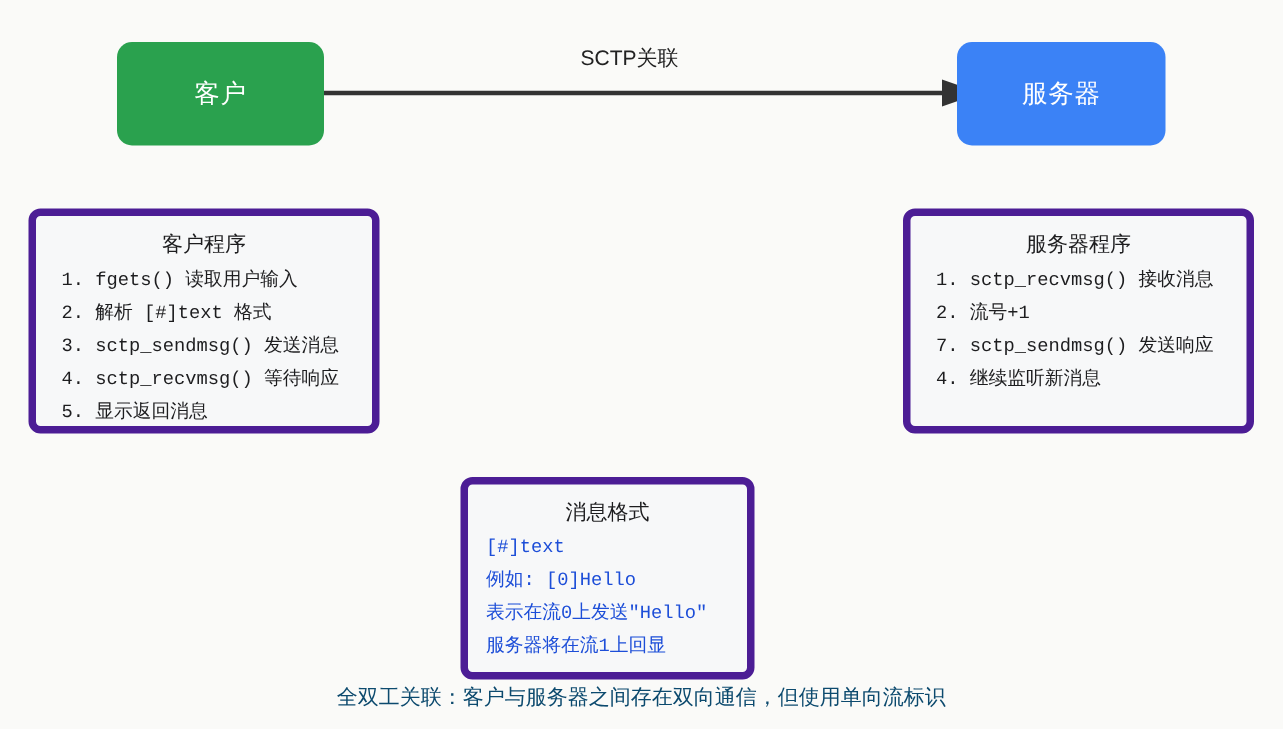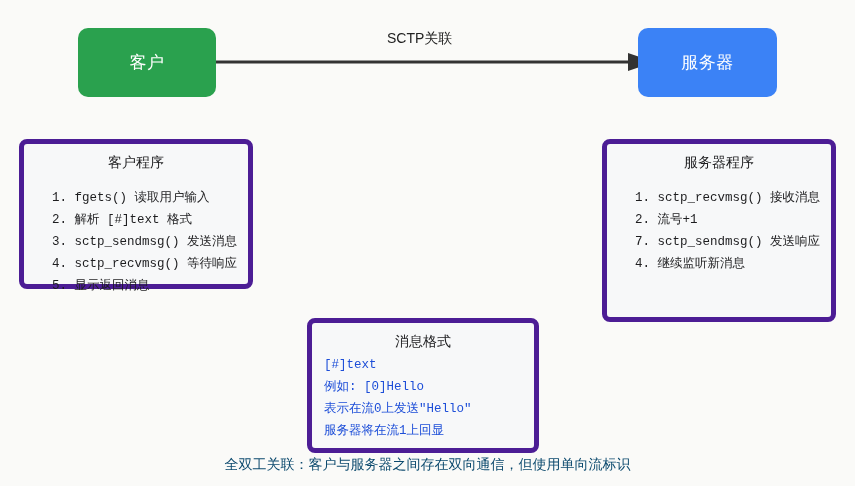--- a/index.html
+++ b/index.html
@@ -75,21 +75,21 @@
     padding: 8px 12px 10px 12px;
   }
   .card-title {
     text-align: center;
     font-size: 14px;
     color: #1d1d1f;
     margin: 1px 0 4px 0;
     line-height: 18px;
   }
   .card-list {
-    margin: 16px;
+    margin: 5px;
     padding: 0;
     list-style: none;
   }
   .card-list li {
     font-size: 12.5px;
     line-height: 22px;
     color: #1d1d1f;
     white-space: nowrap;
     font-family: "Liberation Mono", monospace;
   }
@@ -105,26 +105,26 @@
   #card-client {
     left: 19px;
     top: 139px;
     width: 234px;
     height: 150px;
   }
   #card-server {
     left: 602px;
     top: 139px;
     width: 234px;
-    height: 183px;
+    height: 150px;
   }
   #card-format {
     left: 307px;
     top: 318px;
-    width: 232px;
+    width: 196px;
     height: 135px;
   }
   #card-format .card-lines p:first-child {
     margin-top: 2px;
   }
 
   
   #caption {
     position: absolute;
     left: 0;

